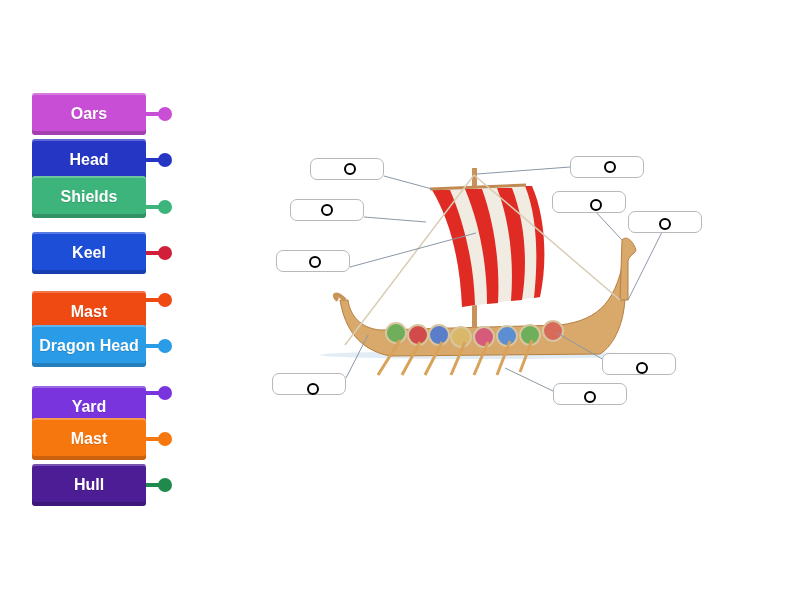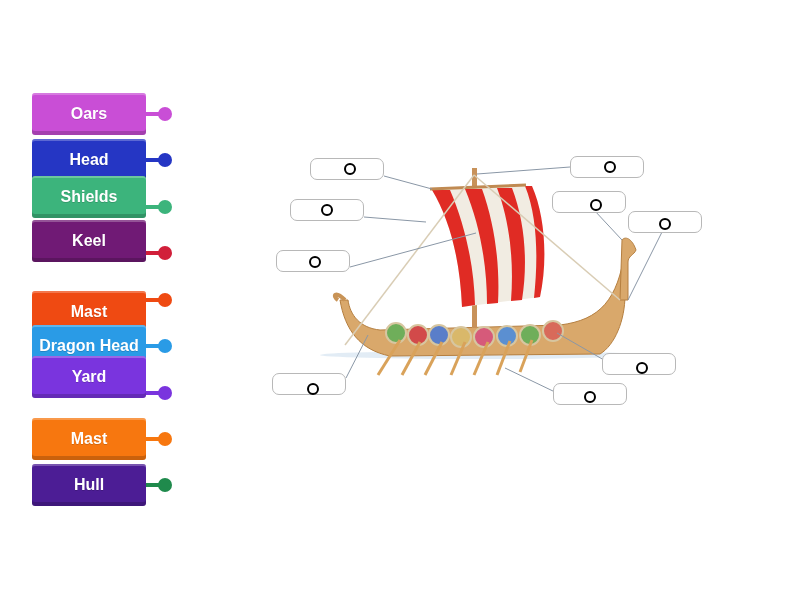--- a/index.html
+++ b/index.html
@@ -36,21 +36,21 @@
     </div>
 
   <div class="tile" style="top:176px;background:#3cb47c">
       <span>Shields</span>
     </div>
   <div class="pin" style="top:200px">
       <div class="stem" style="background:#3cb47c"></div>
       <div class="dot" style="background:#3cb47c"></div>
     </div>
 
-  <div class="tile" style="top:220px;background:#701a75">
+  <div class="tile" style="top:232px;background:#1d4ed8">
       <span>Keel</span>
     </div>
   <div class="pin" style="top:246px">
       <div class="stem" style="background:#d11f3a"></div>
       <div class="dot" style="background:#d11f3a"></div>
     </div>
 
   <div class="tile" style="top:291px;background:#ef4a12">
       <span>Mast</span>
     </div>
@@ -60,21 +60,21 @@
     </div>
 
   <div class="tile" style="top:325px;background:#2a9be6">
       <span>Dragon Head</span>
     </div>
   <div class="pin" style="top:339px">
       <div class="stem" style="background:#2a9be6"></div>
       <div class="dot" style="background:#2a9be6"></div>
     </div>
 
-  <div class="tile" style="top:356px;background:#7a34de">
+  <div class="tile" style="top:386px;background:#7a34de">
       <span>Yard</span>
     </div>
   <div class="pin" style="top:386px">
       <div class="stem" style="background:#7a34de"></div>
       <div class="dot" style="background:#7a34de"></div>
     </div>
 
   <div class="tile" style="top:418px;background:#f7770f">
       <span>Mast</span>
     </div>

